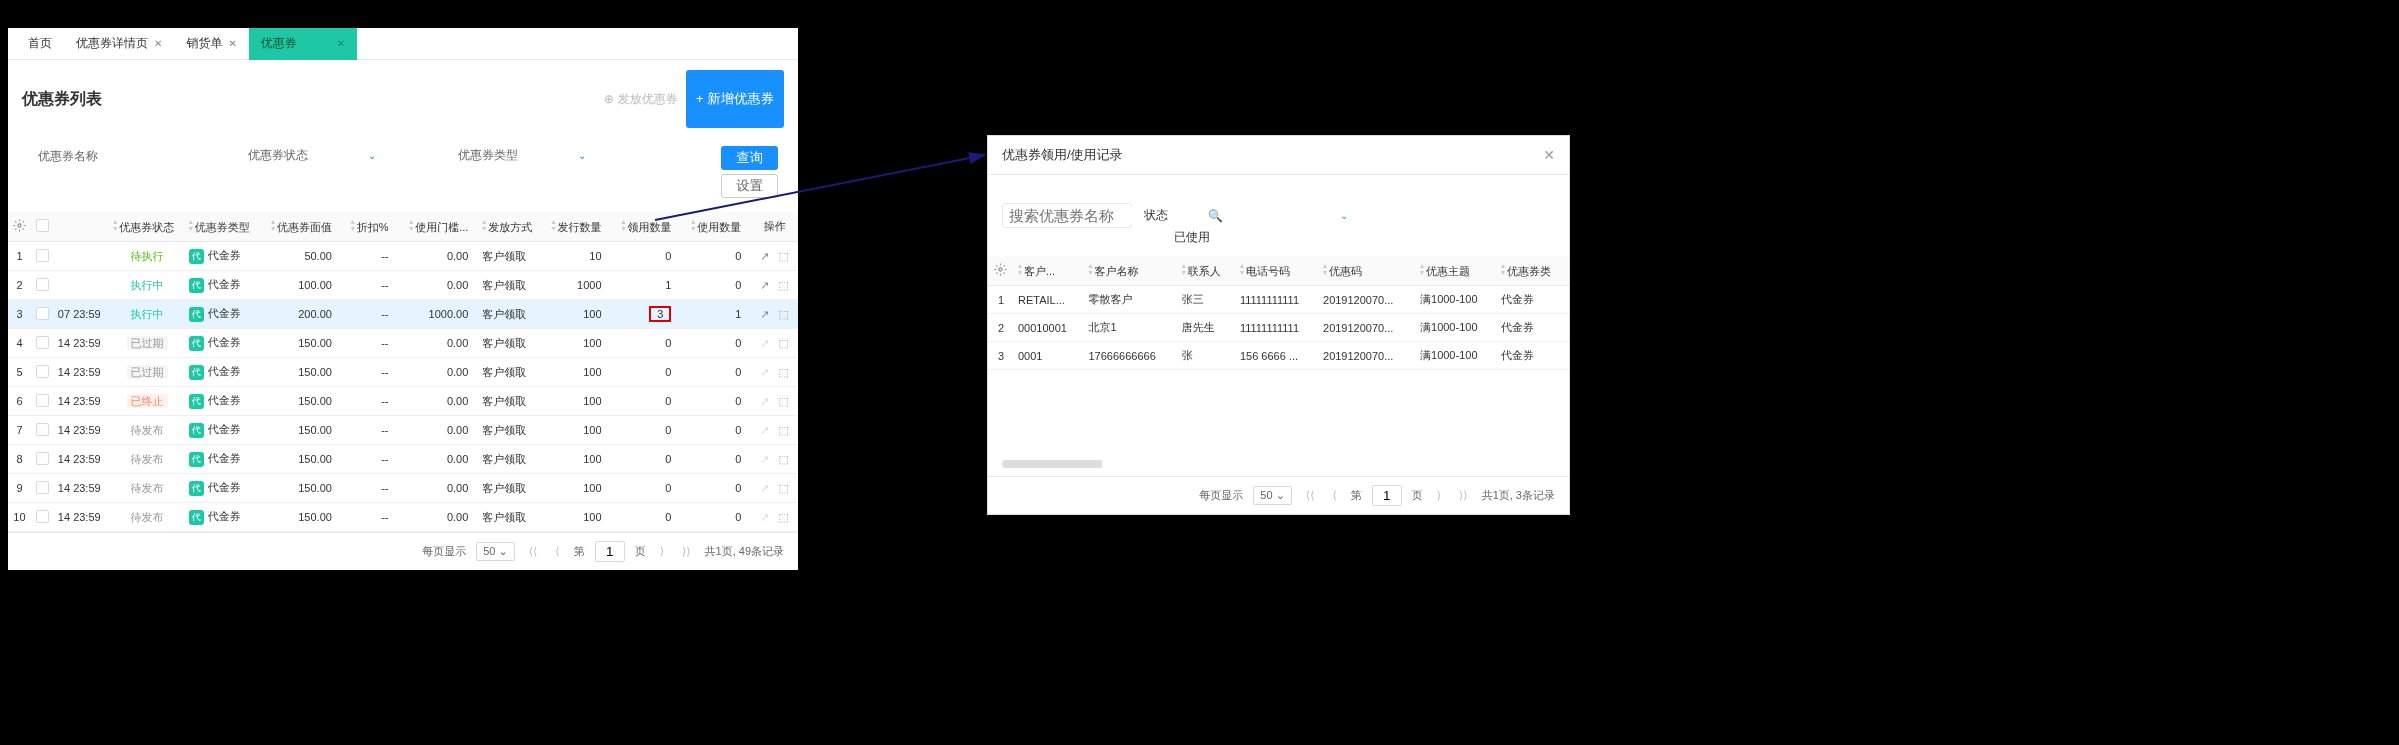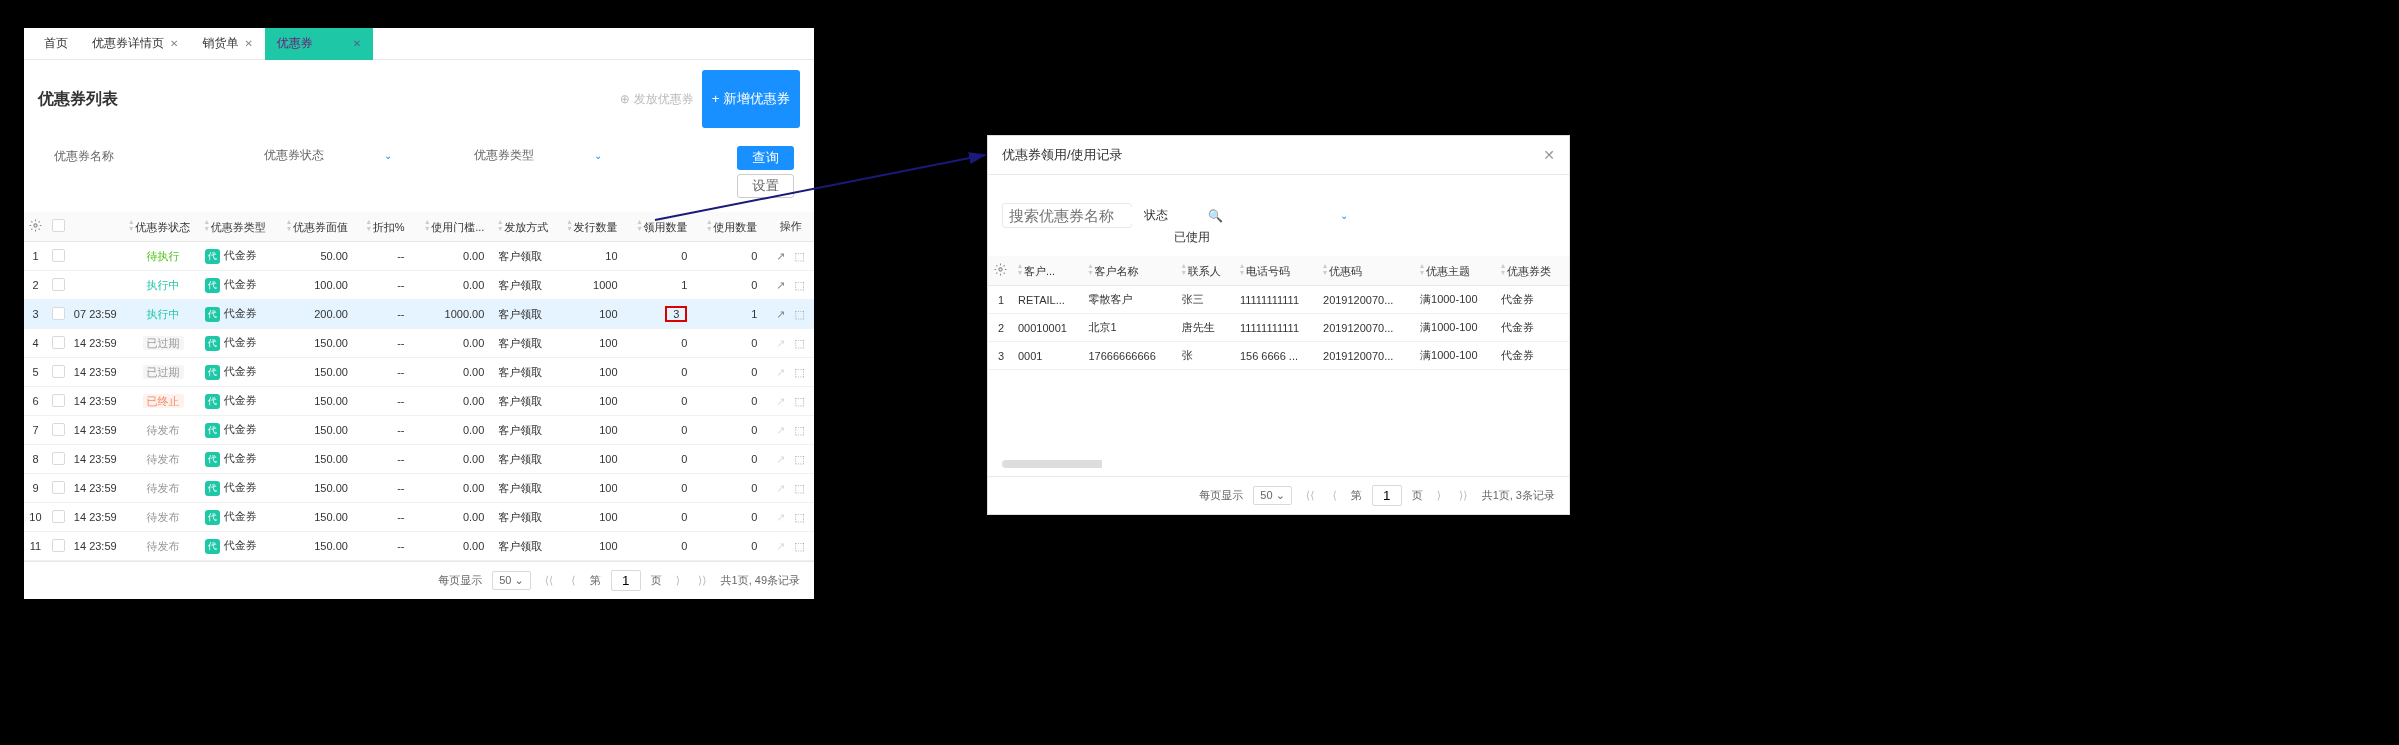--- a/index.html
+++ b/index.html
@@ -1,24 +1,24 @@
 <!DOCTYPE html>
 <html><head>
 <meta charset="utf-8">
 <style>
 * { box-sizing: border-box; margin: 0; padding: 0; }
 body { font-family: -apple-system, "Microsoft YaHei", sans-serif; font-size: 12px; background: #000; color: #333; position: relative; width: 2399px; height: 745px; }
 .panel { background: #fff; position: absolute; }
-.left-panel { left: 24px; top: 28px; width: 790px; }
+.left-panel { left: 8px; top: 28px; width: 790px; }
 .right-panel { left: 987px; top: 135px; width: 583px; border: 1px solid #ddd; box-shadow: 0 2px 8px rgba(0,0,0,0.15); }
 
 
 .tabs { display: flex; border-bottom: 1px solid #e8e8e8; height: 32px; align-items: center; padding: 0 8px; }
 .tab { padding: 0 12px; height: 32px; display: flex; align-items: center; gap: 6px; cursor: pointer; }
-.tab.active { background: #1ec7a6; color: #701a75; gap: 40px; }
+.tab.active { background: #1ec7a6; color: #14532d; gap: 40px; }
 .tab-close { font-size: 10px; opacity: 0.6; }
 
 
 .header-row { display: flex; justify-content: space-between; align-items: center; padding: 10px 14px; }
 .page-title { font-size: 16px; font-weight: 600; }
 .header-actions { display: flex; gap: 8px; align-items: center; }
 .btn-link-gray { color: #bbb; display: flex; align-items: center; gap: 4px; }
 .btn-primary { background: #1890ff; color: #fff; padding: 20px 10px; border-radius: 3px; border: none; cursor: pointer; }
 
 
@@ -304,38 +304,20 @@
     <td class="num">100</td>
     <td class="num">0</td>
     <td class="num">0</td>
     <td class="ctr">
       <span class="action-icon dis">↗</span>
       <span class="action-icon">⬚</span>
     </td>
         </tr>
         <tr>
     <td class="ctr">10</td>
-    <td class="ctr"><span class="chk"></span></td>
-    <td>14 23:59</td>
-    <td class="ctr"><span class="status-draft">待发布</span></td>
-    <td><span class="tag-badge">代</span>代金券</td>
-    <td class="num">150.00</td>
-    <td class="num">--</td>
-    <td class="num">0.00</td>
-    <td>客户领取</td>
-    <td class="num">100</td>
-    <td class="num">0</td>
-    <td class="num">0</td>
-    <td class="ctr">
-      <span class="action-icon dis">↗</span>
-      <span class="action-icon">⬚</span>
-    </td>
-        </tr>
-        <tr>
-    <td class="ctr">11</td>
     <td class="ctr"><span class="chk"></span></td>
     <td>14 23:59</td>
     <td class="ctr"><span class="status-draft">待发布</span></td>
     <td><span class="tag-badge">代</span>代金券</td>
     <td class="num">150.00</td>
     <td class="num">--</td>
     <td class="num">0.00</td>
     <td>客户领取</td>
     <td class="num">100</td>
     <td class="num">0</td>

